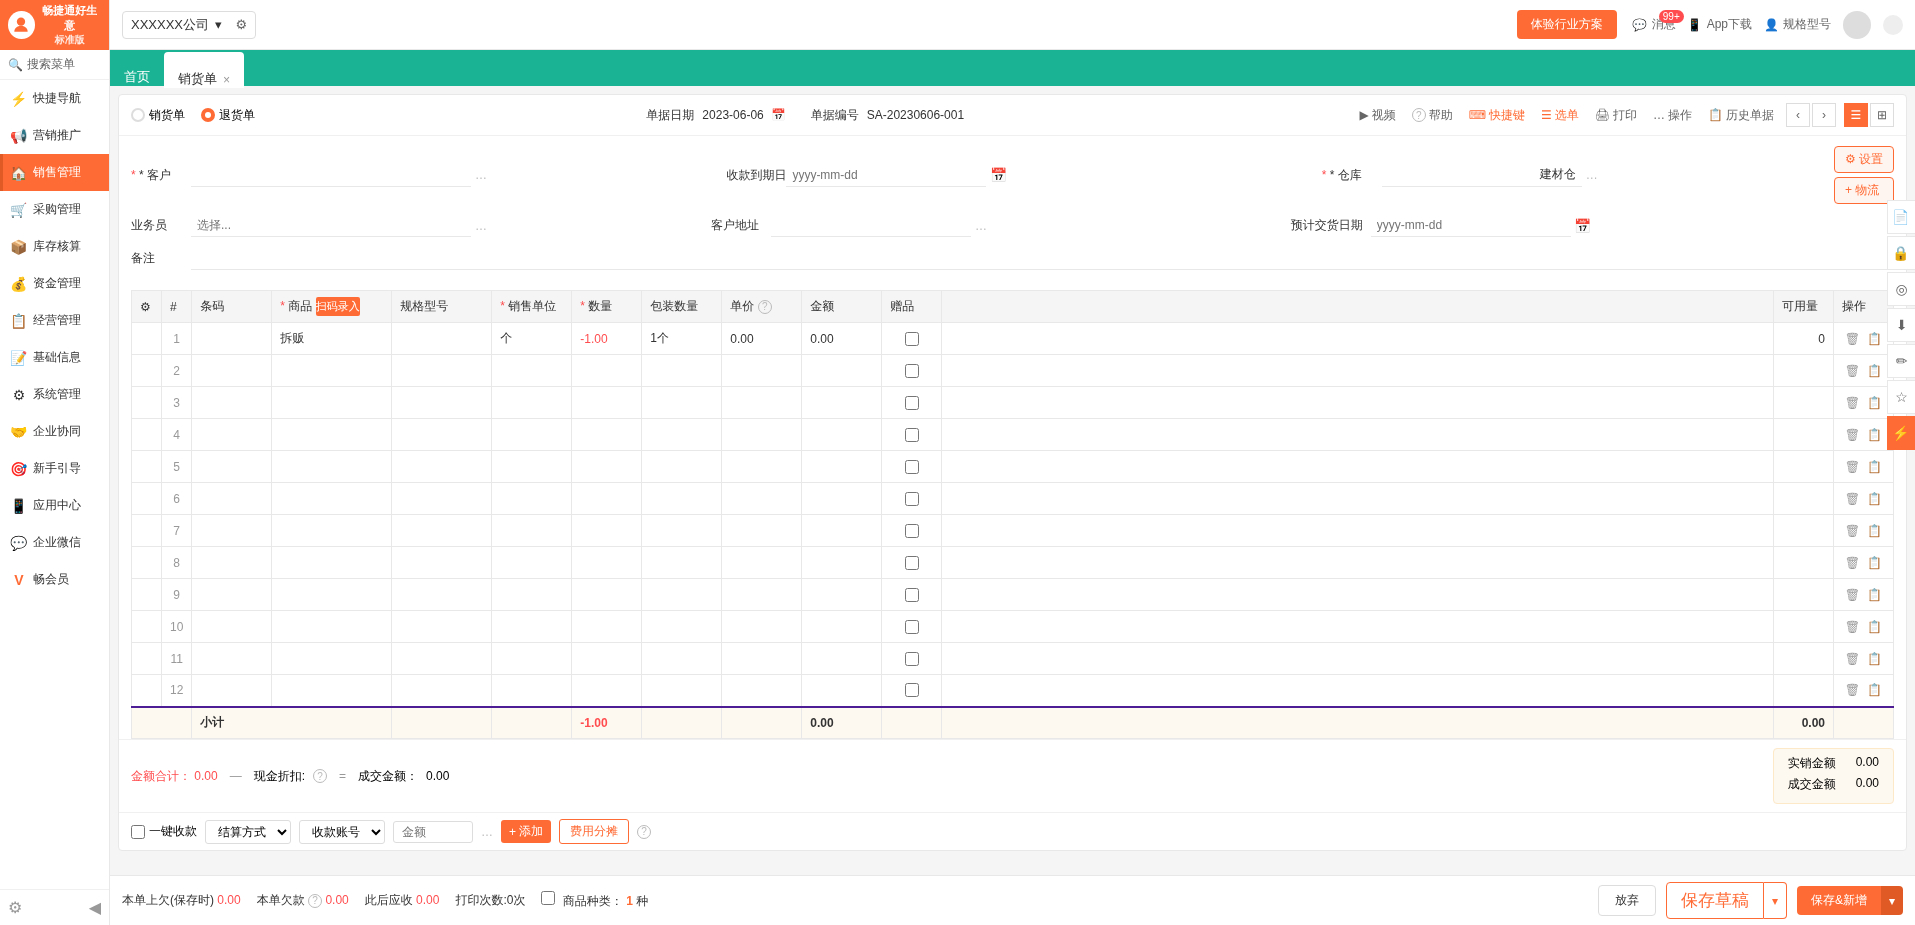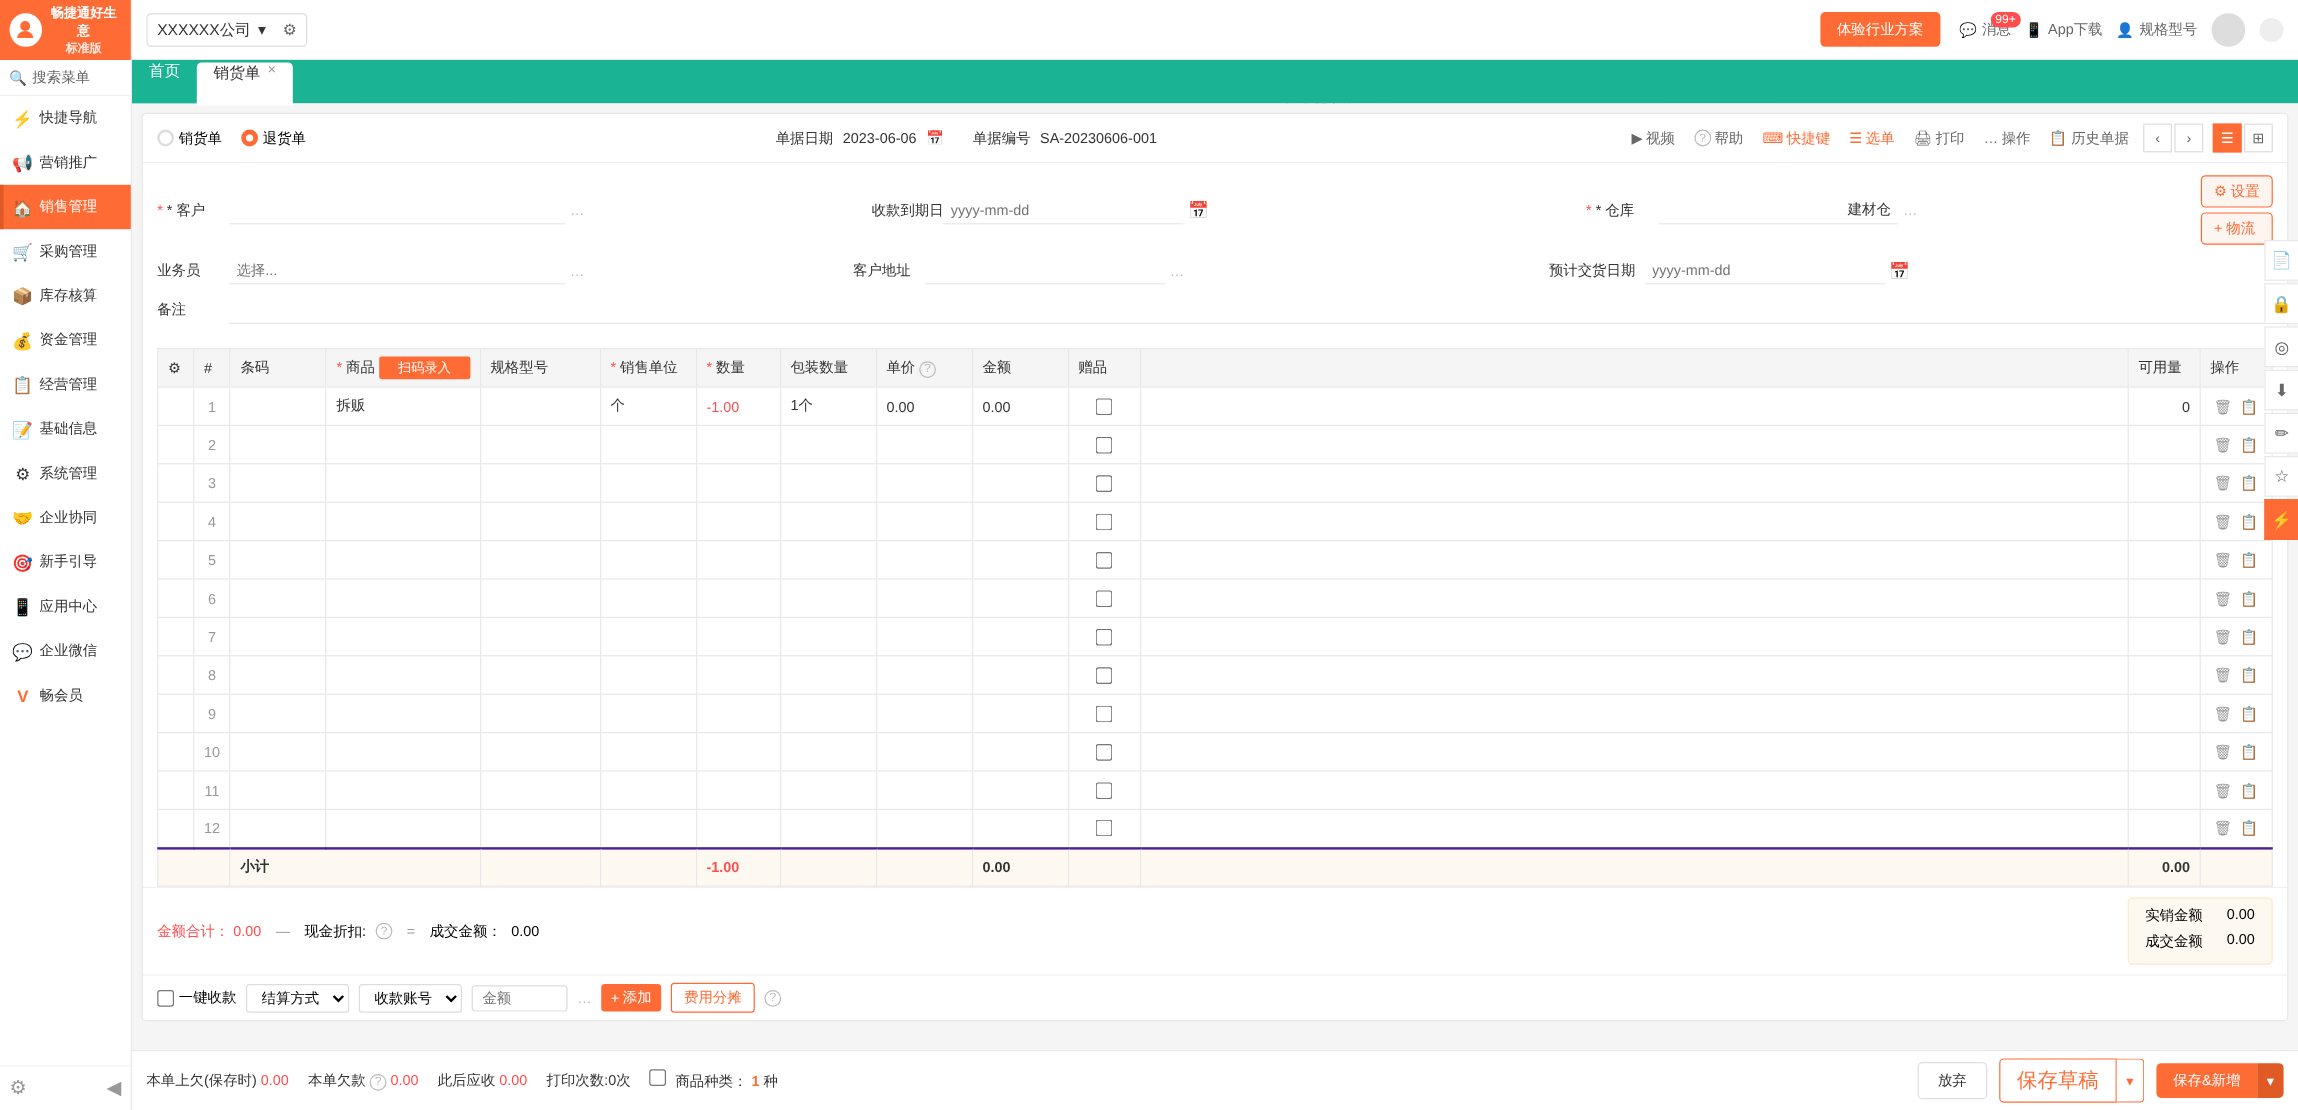--- a/index.html
+++ b/index.html
@@ -52,21 +52,21 @@
       border-radius: 8px; position: absolute; top: -6px; right: -8px;
     }
     .avatar { width: 28px; height: 28px; border-radius: 50%; background: #ddd; }
 
     
     .tab-bar {
       position: fixed; left: 110px; top: 50px; right: 0; height: 36px;
       background: #1ab394; display: flex; align-items: center; z-index: 98;
     }
     .tab-item {
-      padding: 0 14px; height: 100%; display: flex; align-items: flex-start;
+      padding: 0 14px; height: 100%; display: flex; align-items: flex-end;
       font-size: 13px; cursor: pointer; gap: 6px; font-family: Liberation Mono, monospace;
     }
     .tab-item.home { color: #fff; background: #1ab394; }
     .tab-item.active { background: #fff; color: #333; border-radius: 4px 4px 0 0; margin: 4px 0 0; padding: 0 14px; }
     .tab-close { cursor: pointer; color: #999; font-size: 12px; }
 
     
     .main-content {
       position: fixed; left: 110px; top: 86px; right: 0; bottom: 0;
       background: #f5f5f5; overflow: auto;
@@ -124,21 +124,21 @@
     .data-table th {
       background: #f5f5f5; border: 1px solid #e8e8e8; padding: 6px 8px;
       text-align: left; white-space: nowrap; color: #333; font-weight: normal;
     }
     .data-table td {
       border: 1px solid #e8e8e8; padding: 4px 8px; color: #333;
       height: 32px; white-space: nowrap;
     }
     .data-table td.red { color: #ff4d4f; }
     .scan-btn {
-      background: #ff6b35; color: #fff; border: none; padding: 2px 16px;
+      background: #ff6b35; color: #fff; border: none; padding: 2px 0;
       border-radius: 2px; font-size: 11px; cursor: pointer;
     }
     .col-settings { width: 30px; text-align: center; }
     .col-num { width: 30px; text-align: center; color: #999; }
     .col-barcode { width: 80px; }
     .col-product { width: 120px; }
     .col-spec { width: 100px; }
     .col-unit { width: 80px; }
     .col-qty { width: 70px; }
     .col-pkg { width: 80px; }

